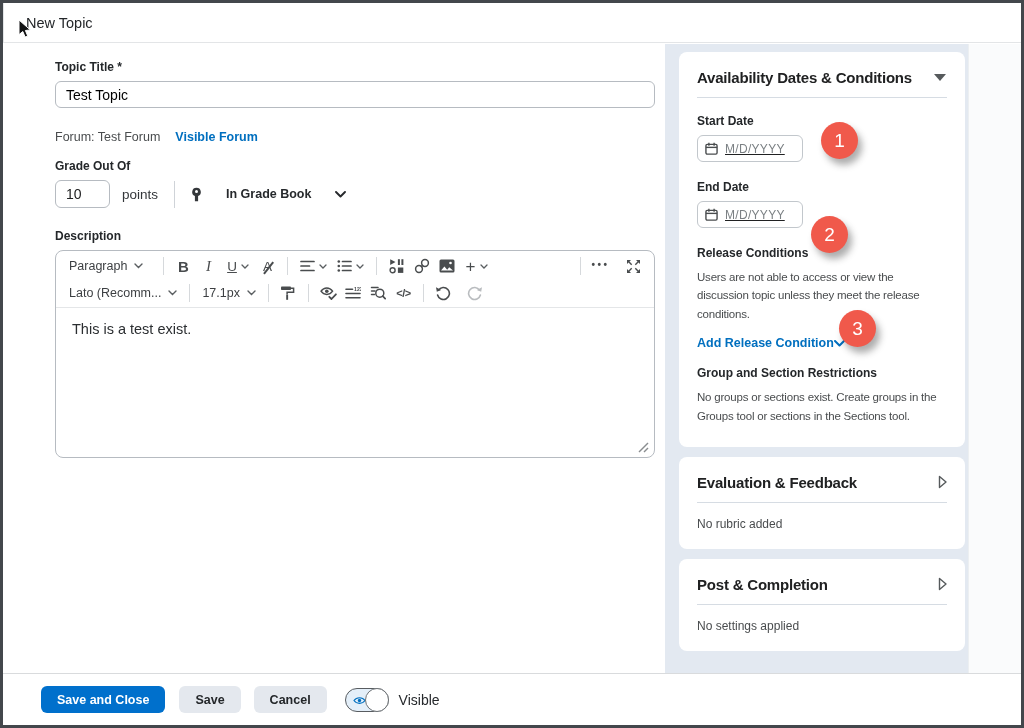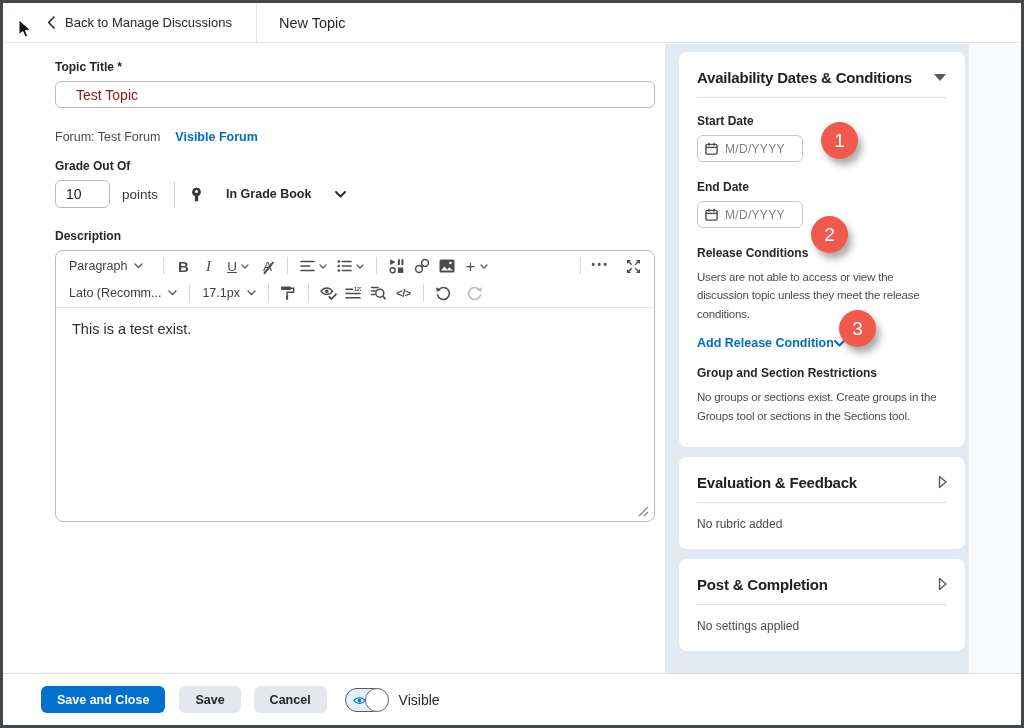--- a/index.html
+++ b/index.html
@@ -21,36 +21,36 @@
   .left-pane { position:absolute; top:41px; left:0; width:662px; bottom:52px;
                background:#fff; padding:16px 10px 0 52px; overflow:hidden; }
   .right-pane { position:absolute; top:41px; left:662px; right:0; bottom:52px; background:#e3e9f1; }
   .scroll-strip { position:absolute; top:0; right:0; bottom:0; width:53px;
                   background:#fafbfc; border-left:1px solid #eceff1; }
   .cards { position:absolute; top:8px; left:14px; width:286px; }
 
   
   .fld-label { font-size:12px; font-weight:700; color:#24272a; }
   .text-input { width:600px; height:27px; border:1px solid #b6bbc1; border-radius:6px;
-                padding:0 20px; font-size:14px; color:#7f1d1d; background:#fff;
+                padding:0 10px; font-size:14px; color:#000000; background:#fff;
                 font-family:inherit; }
   .forum-row { margin-top:22px; display:flex; align-items:center; gap:15px; font-size:12.5px; color:#494c4e; }
   .link { color:#006fbf; font-weight:700; cursor:pointer; }
   .grade-label { margin-top:15px; }
   .grade-row { margin-top:7px; display:flex; align-items:center; }
   .grade-input { width:55px; height:28px; border:1px solid #b6bbc1; border-radius:6px;
                  padding:0 10px; font-size:14px; color:#202122; font-family:inherit; }
   .grade-unit { margin-left:12px; font-size:13.5px; color:#33363a; }
   .vdiv { width:1px; height:27px; background:#cfd3d8; margin:0 16px; }
   .gradebook-btn { display:flex; align-items:center; gap:24px; font-size:12.5px; font-weight:700;
                    color:#26292c; cursor:pointer; }
   .desc-label { margin-top:21px; }
 
   
-  .editor { margin-top:7px; width:600px; height:272px; border:1px solid #b6bbc1;
+  .editor { margin-top:7px; width:600px; height:208px; border:1px solid #b6bbc1;
             border-radius:8px; background:#fff; display:flex; flex-direction:column; }
   .tb-row { height:28px; display:flex; align-items:center; padding:2px 8px 0 8px; color:#494c4e; }
   .tb-row2 { padding-top:0; }
   .tb-btn { min-width:25px; height:24px; display:flex; align-items:center; justify-content:center;
             cursor:pointer; color:#494c4e; border-radius:4px; }
   .tb-dd { display:flex; align-items:center; gap:7px; padding:0 5px; height:24px;
            font-size:12.5px; color:#3c3f42; cursor:pointer; white-space:nowrap; }
   .tb-div { width:1px; height:18px; background:#d6d9dc; margin:0 7px; }
   .b-glyph { font-weight:700; font-size:15px; }
   .i-glyph { font-family:"Liberation Serif","DejaVu Serif",serif; font-style:italic; font-size:15px; }
@@ -68,21 +68,21 @@
 
   
   .card { background:#fff; border-radius:8px; padding:17px 18px 18px 18px; margin-bottom:10px;
           position:relative; }
   .card-title-row { display:flex; align-items:center; justify-content:space-between; cursor:pointer; }
   .card-title { font-size:15px; font-weight:700; color:#202122; letter-spacing:-0.2px; }
   .card hr { border:none; border-top:1px solid #d6dce3; margin-top:11px; }
   .side-label { font-size:12px; font-weight:700; color:#24272a; }
   .date-wrap { position:relative; margin-top:7px; width:106px; }
   .date-input { width:106px; height:27px; border:1px solid #c2c7cc; border-radius:6px;
-                padding:0 6px 0 27px; font-size:12px; color:#202122; font-family:inherit; }
+                padding:0 6px 0 27px; font-size:12px; color:#202122; font-family:inherit;text-decoration:underline; }
   .date-input::placeholder { color:#7b8084; letter-spacing:0.3px; }
   .date-cal { position:absolute; left:8px; top:7px; color:#494c4e; }
   .side-text { margin-top:8px; font-size:11.5px; line-height:1.6; color:#494c4e; letter-spacing:-0.2px; }
   .add-release { margin-top:13px; display:flex; align-items:center; font-size:12.5px;
                  font-weight:700; color:#006fbf; cursor:pointer; }
   .status-text { margin-top:14px; font-size:12px; color:#494c4e; }
   .mt16 { margin-top:16px; } .mt18 { margin-top:18px; }
 
   .badge { position:absolute; width:37px; height:37px; border-radius:50%; background:#f0594b;
            color:#fff; font-size:19px; display:flex; align-items:center; justify-content:center;
@@ -108,26 +108,20 @@
 </head>
 <body>
 
 <div class="app">
 
   <svg class="cursor" width="15" height="20" viewBox="0 0 15 20">
     <path d="M1 1v14.6l3.8-3.1 2.3 5.5 2.6-1.1-2.3-5.4 4.9-.6z" fill="#121314" stroke="#fff" stroke-width="1"></path>
   </svg>
 
   <div class="topbar">
-    <div class="back-btn">
-      <svg width="8" height="13" viewBox="0 0 8 13">
-        <path d="M7 1 1.7 6.5 7 12" fill="none" stroke="#24272a" stroke-width="1.6" stroke-linecap="round" stroke-linejoin="round"></path>
-      </svg>
-      <span>Back to Manage Discussions</span>
-    </div>
     <div class="topbar-divider"></div>
     <div class="topbar-title">New Topic</div>
   </div>
 
   <div class="left-pane">
 
     <div class="fld-label">Topic Title *</div>
     <input class="text-input" style="margin-top: 7px;" type="text" value="Test Topic">
 
     <div class="forum-row">

